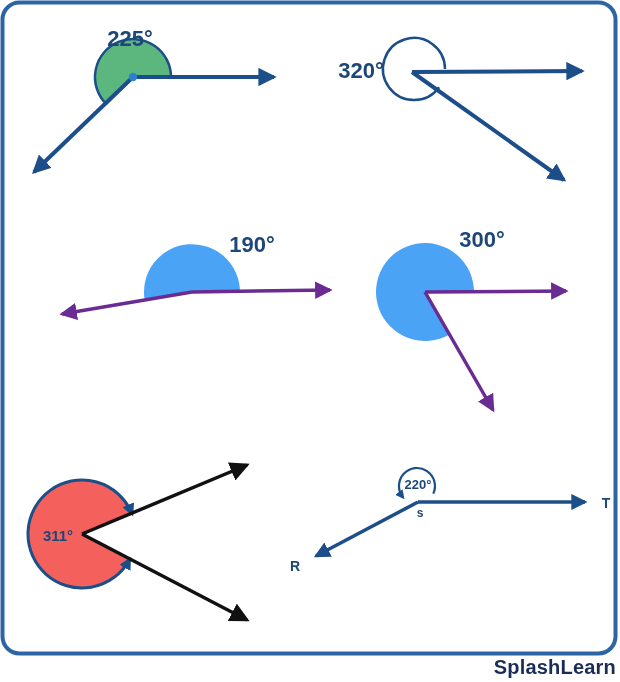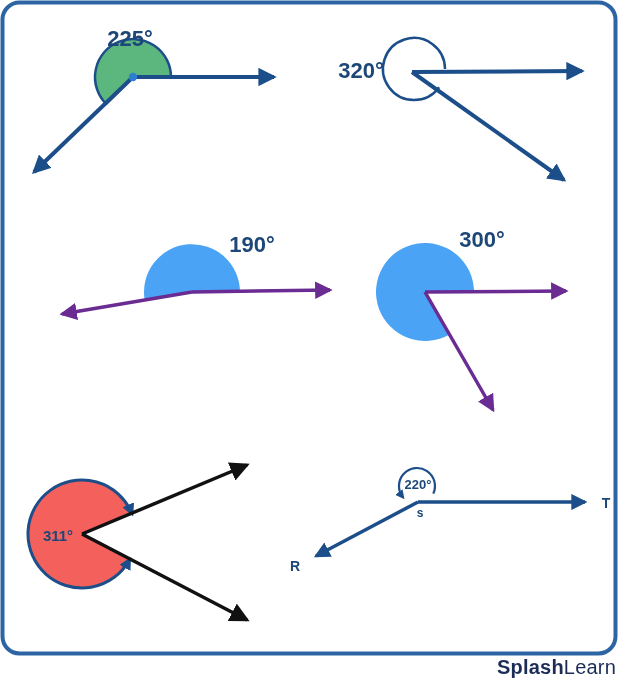--- a/index.html
+++ b/index.html
@@ -1,21 +1,21 @@
 <!DOCTYPE html>
 <html><head>
 <meta charset="utf-8">
 <style>
   html,body{margin:0;padding:0;background:#fff;}
   body{width:620px;height:682px;position:relative;font-family:"Liberation Sans",sans-serif;overflow:hidden;}
   svg{position:absolute;left:0;top:0;}
   svg text{font-family:"Liberation Sans",sans-serif;font-weight:700;fill:#1d4777;}
   .brand{position:absolute;top:656px;left:0;width:616px;text-align:right;font-size:20px;color:#1b2d57;letter-spacing:.2px;}
   .brand .b{font-weight:700;}
-  .brand .l{font-weight:400;text-align:right;}
+  .brand .l{font-weight:700;text-align:right;}
 </style>
 </head>
 <body>
 
 <svg width="620" height="682" viewBox="0 0 620 682">
   <defs>
     <marker id="ah-blue" viewBox="0 0 10 10" refX="8.5" refY="5" markerWidth="4.6" markerHeight="4.6" orient="auto-start-reverse" markerUnits="strokeWidth">
       <path d="M0,0 L10,5 L0,10 Z" fill="#1c4e8a"></path>
     </marker>
     <marker id="ah-purple" viewBox="0 0 10 10" refX="8.5" refY="5" markerWidth="5" markerHeight="5" orient="auto-start-reverse" markerUnits="strokeWidth">

